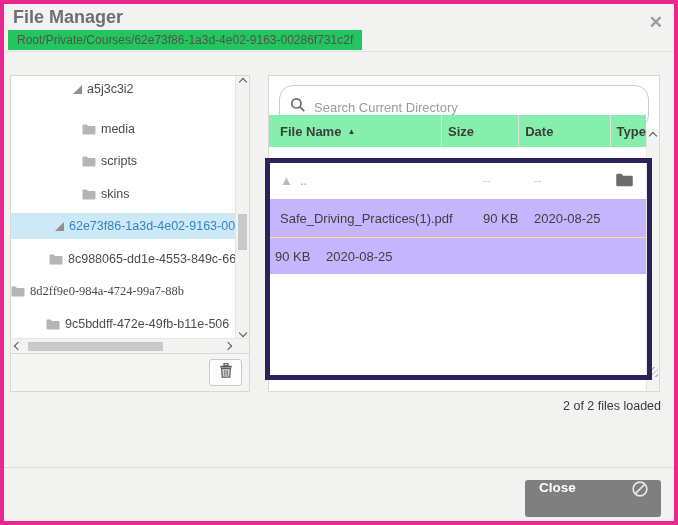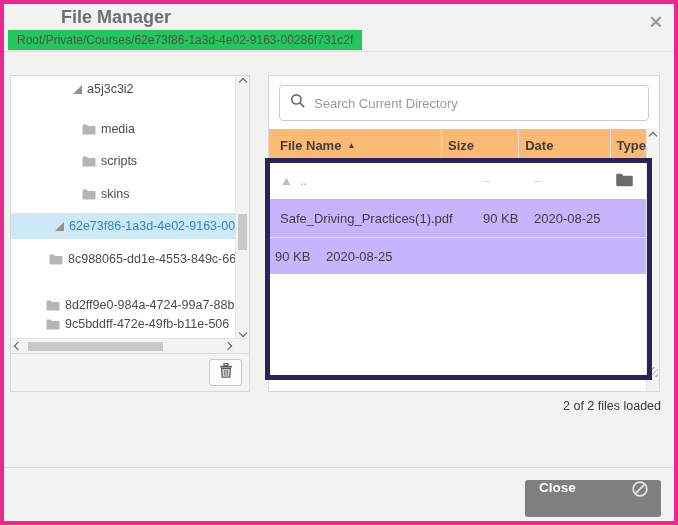--- a/index.html
+++ b/index.html
@@ -15,21 +15,21 @@
   }
   .dialog { position: absolute; inset: 0; }
 
   
   .hdr {
     position: absolute; left: 0; top: 0; right: 0; height: 48px;
     border-bottom: 1px solid #e3e3e1;
   }
   .title {
     position: absolute; left: 9px; top: 3px;
-    font-size: 18px; font-weight: 700; color: #6f6f6f; margin-left: 48px;
+    font-size: 18px; font-weight: 700; color: #6f6f6f;
   }
   .close-x {
     position: absolute; right: 11px; top: 10px;
     font-size: 17px; font-weight: 700; color: #9c9c9c; cursor: pointer;
     line-height: 1;
   }
   .crumb {
     position: absolute; left: 4px; top: 26px; height: 20px;
     background: #22c55e; padding: 3px 9px 0 9px;
     font-size: 12px; color: #53534a; white-space: nowrap;
@@ -83,33 +83,33 @@
     background: #f4f4f2; border-top: 1px solid #d8d8d6;
   }
   .trash-btn {
     position: absolute; right: 7px; top: 5px; width: 33px; height: 27px;
     background: #fdfdfd; border: 1px solid #c8c8c8; border-radius: 3px;
     display: flex; align-items: center; justify-content: center; cursor: pointer;
   }
 
   
   .search-box {
-    position: absolute; left: 10px; top: 9px; width: 370px; height: 36px;
-    border: 1px solid #cdcdcd; border-radius: 4px; background: #fff;
+    position: absolute; left: 10px; top: 9px; width: 370px; height: 44px;
+    border: 1px solid #cdcdcd; border-radius: 14px; background: #fff;
     display: flex; align-items: center; padding: 0 10px; gap: 8px;
   }
   .search-box input {
     border: none; outline: none; flex: 1; font-size: 13px;
     font-family: "Liberation Sans", sans-serif; color: #444; background: transparent;
   }
   .search-box input::placeholder { color: #9b9b9b; }
 
   .thead {
-    position: absolute; left: 0; top: 53px; width: 377px; height: 32px;
-    background: #fdba74; display: flex; font-size: 13px; font-weight: 700; color: #3d3d3d;
+    position: absolute; left: 0; top: 39px; width: 377px; height: 32px;
+    background: #86efac; display: flex; font-size: 13px; font-weight: 700; color: #3d3d3d;
   }
   .th { display: flex; align-items: center; padding-left: 11px; cursor: pointer; }
   .th + .th { border-left: 1px solid #e2e2e0; padding-left: 6px; margin-left: 44px; }
   .th.c-name { width: 208px; gap: 6px; }
   .th.c-size { width: 51px; }
   .th.c-date { width: 75px; }
   .th.c-type { width: 43px; }
   .sort-arrow { font-size: 8px; color: #3d3d3d; }
 
   .scroll-strip {
@@ -219,21 +219,21 @@
 
         <div class="tree-row" style="top:170px; padding-left:38px;">
           <span class="tree-ico">
               <svg width="14" height="11" viewBox="0 0 14 11">
                 <path d="M.5 1.5q0-1 1-1h3.2l1.2 1.6h6.6q1 0 1 1v6.4q0 1-1 1h-11q-1 0-1-1z" fill="#b5b5b5"></path>
               </svg>
             </span>
           <span>8c988065-dd1e-4553-849c-66</span>
         </div>
 
-        <div class="tree-row" style="top:216px; padding-left:35px;">
+        <div class="tree-row" style="top:202px; font-family:Liberation Serif, serif;">
           <span class="tree-ico">
               <svg width="14" height="11" viewBox="0 0 14 11">
                 <path d="M.5 1.5q0-1 1-1h3.2l1.2 1.6h6.6q1 0 1 1v6.4q0 1-1 1h-11q-1 0-1-1z" fill="#b5b5b5"></path>
               </svg>
             </span>
           <span>8d2ff9e0-984a-4724-99a7-88b</span>
         </div>
 
         <div class="tree-row" style="top:235px; padding-left:35px;">
           <span class="tree-ico">

